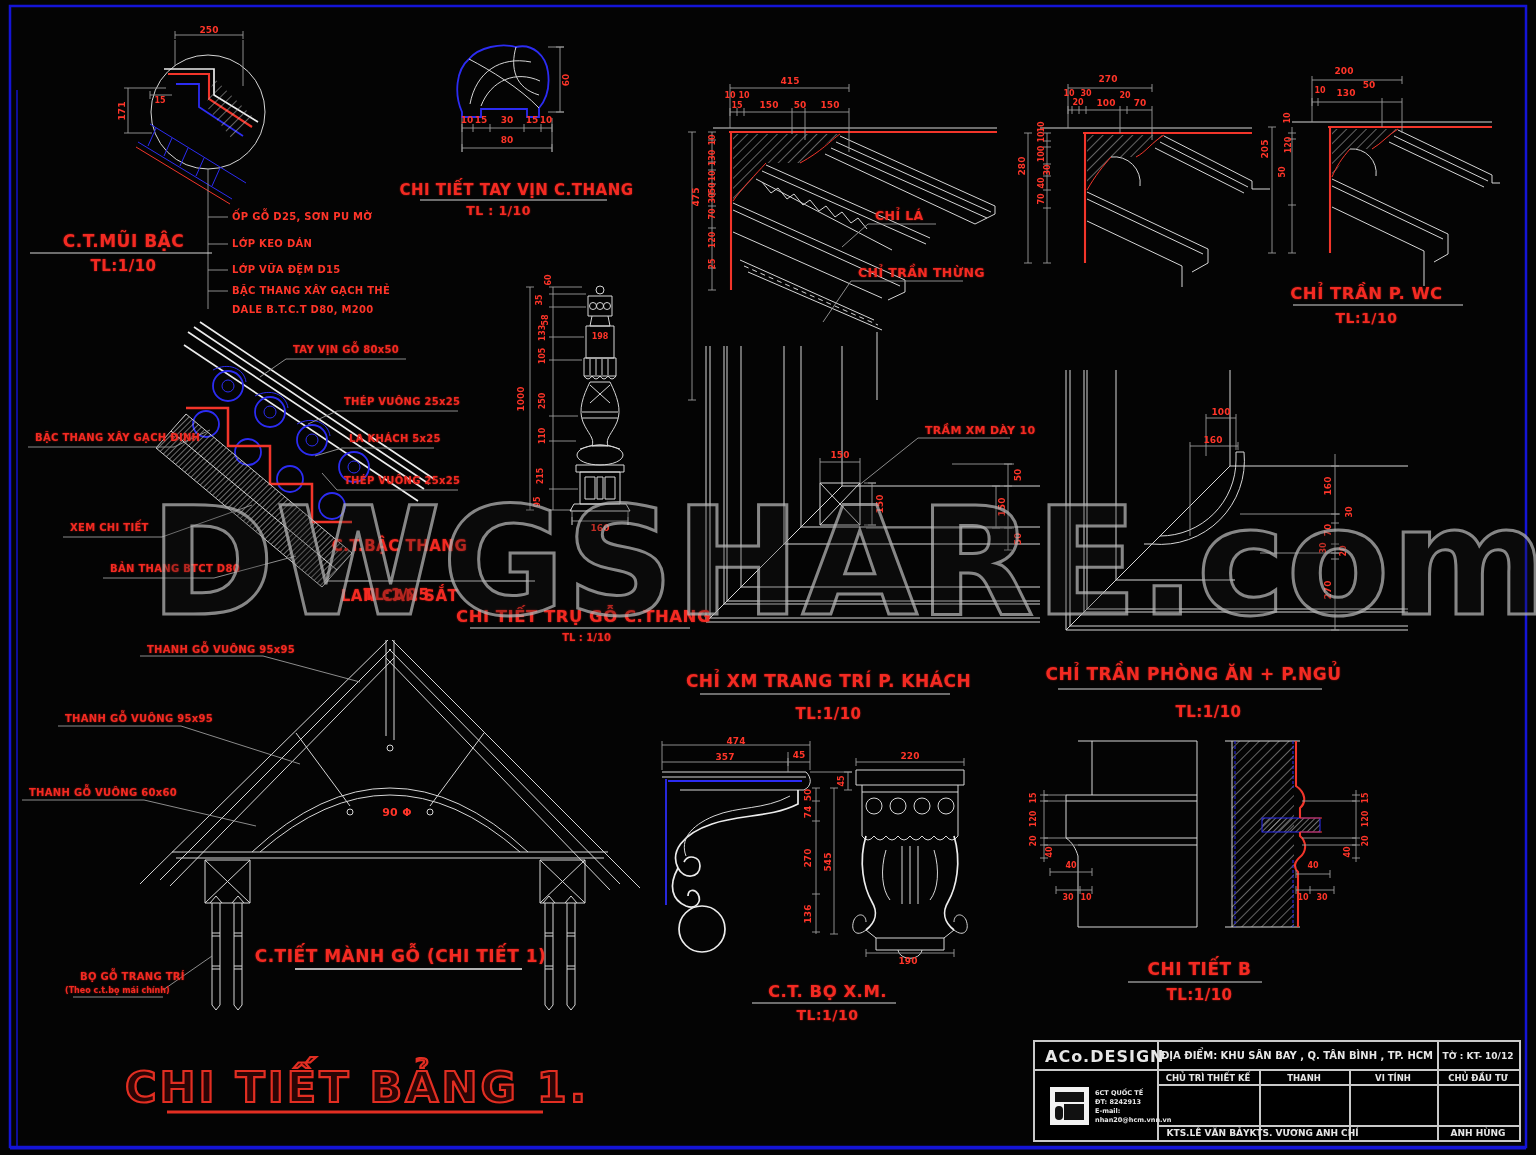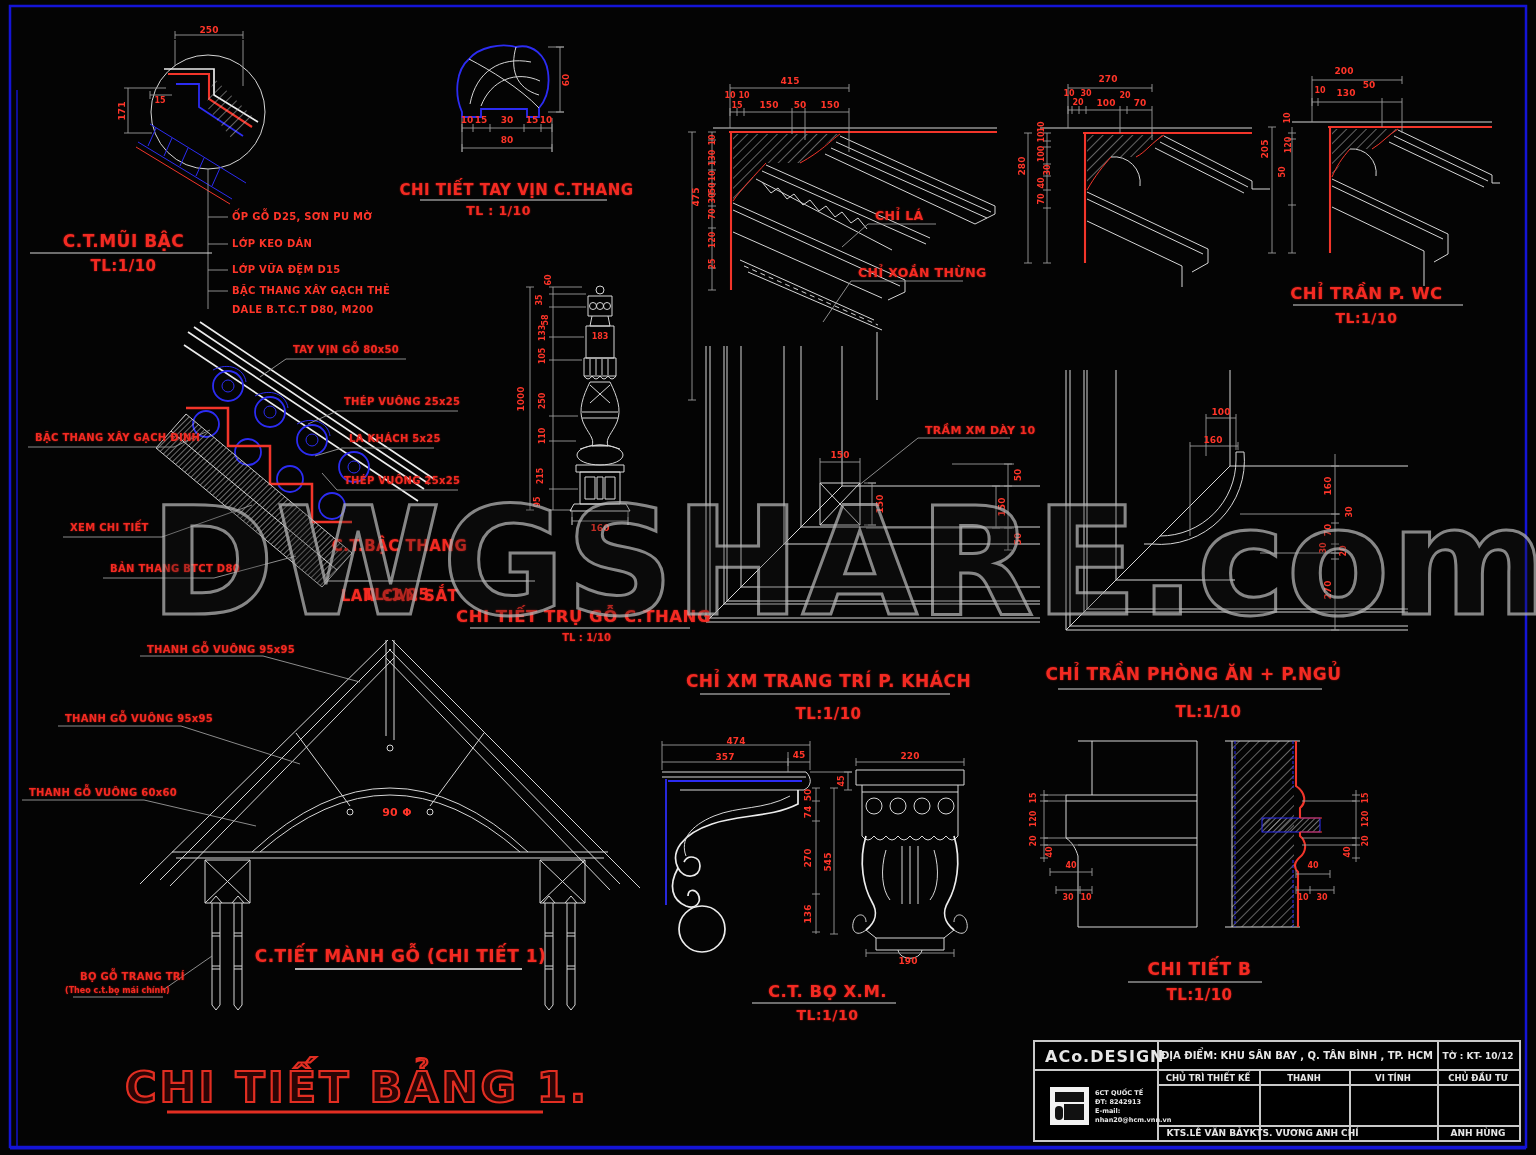--- a/index.html
+++ b/index.html
@@ -331,21 +331,21 @@
   <span class="dl lr" style="left:696px;top:197px">475</span>
   <span class="dl lr s8" style="left:713px;top:140px">10</span>
   <span class="dl lr s8" style="left:713px;top:158px">130</span>
   <span class="dl lr s8" style="left:713px;top:176px">10</span>
   <span class="dl lr s8" style="left:713px;top:188px">50</span>
   <span class="dl lr s8" style="left:713px;top:198px">30</span>
   <span class="dl lr s8" style="left:713px;top:214px">70</span>
   <span class="dl lr s8" style="left:713px;top:240px">120</span>
   <span class="dl lr s8" style="left:713px;top:264px">25</span>
   <span class="dl ll t12 ttl" style="left:868px;top:216px">CHỈ LÁ</span>
-  <span class="dl ll t12 ttl" style="left:851px;top:273px">CHỈ XOẮN THỪNG</span>
+  <span class="dl ll t12 ttl" style="left:851px;top:273px">CHỈ TRẦN THỪNG</span>
 
   <span class="dl lc" style="left:1108px;top:79px">270</span>
   <span class="dl lc s8" style="left:1069px;top:94px">10</span>
   <span class="dl lc s8" style="left:1086px;top:94px">30</span>
   <span class="dl lc s8" style="left:1078px;top:103px">20</span>
   <span class="dl lc" style="left:1106px;top:103px">100</span>
   <span class="dl lc s8" style="left:1125px;top:96px">20</span>
   <span class="dl lc" style="left:1140px;top:103px">70</span>
   <span class="dl lr" style="left:1022px;top:166px">280</span>
   <span class="dl lr s8" style="left:1042px;top:127px">10</span>
@@ -380,21 +380,21 @@
   <span class="dl lr" style="left:521px;top:399px">1000</span>
   <span class="dl lr s8" style="left:549px;top:280px">60</span>
   <span class="dl lr s8" style="left:540px;top:300px">35</span>
   <span class="dl lr s8" style="left:546px;top:320px">58</span>
   <span class="dl lr s8" style="left:543px;top:333px">133</span>
   <span class="dl lr s8" style="left:543px;top:356px">105</span>
   <span class="dl lr s8" style="left:543px;top:401px">250</span>
   <span class="dl lr s8" style="left:543px;top:436px">110</span>
   <span class="dl lr s8" style="left:541px;top:476px">215</span>
   <span class="dl lr s8" style="left:538px;top:502px">95</span>
-  <span class="dl lc s8" style="left:600px;top:337px">183</span>
+  <span class="dl lc s8" style="left:600px;top:337px">198</span>
   <span class="dl lc" style="left:600px;top:528px">160</span>
   <span class="dl lc t16 ttl" style="left:580px;top:617px">CHI TIẾT TRỤ GỖ C.THANG</span>
   <span class="dl lc t10 ttl" style="left:583px;top:638px">TL : 1/10</span>
 
   <span class="dl ll lab11 ttl" style="left:918px;top:430px">TRẦM XM DÀY 10</span>
   <span class="dl lc" style="left:840px;top:455px">150</span>
   <span class="dl lr" style="left:880px;top:504px">150</span>
   <span class="dl lr" style="left:1018px;top:475px">50</span>
   <span class="dl lr" style="left:1002px;top:507px">150</span>
   <span class="dl lr" style="left:1018px;top:539px">50</span>

